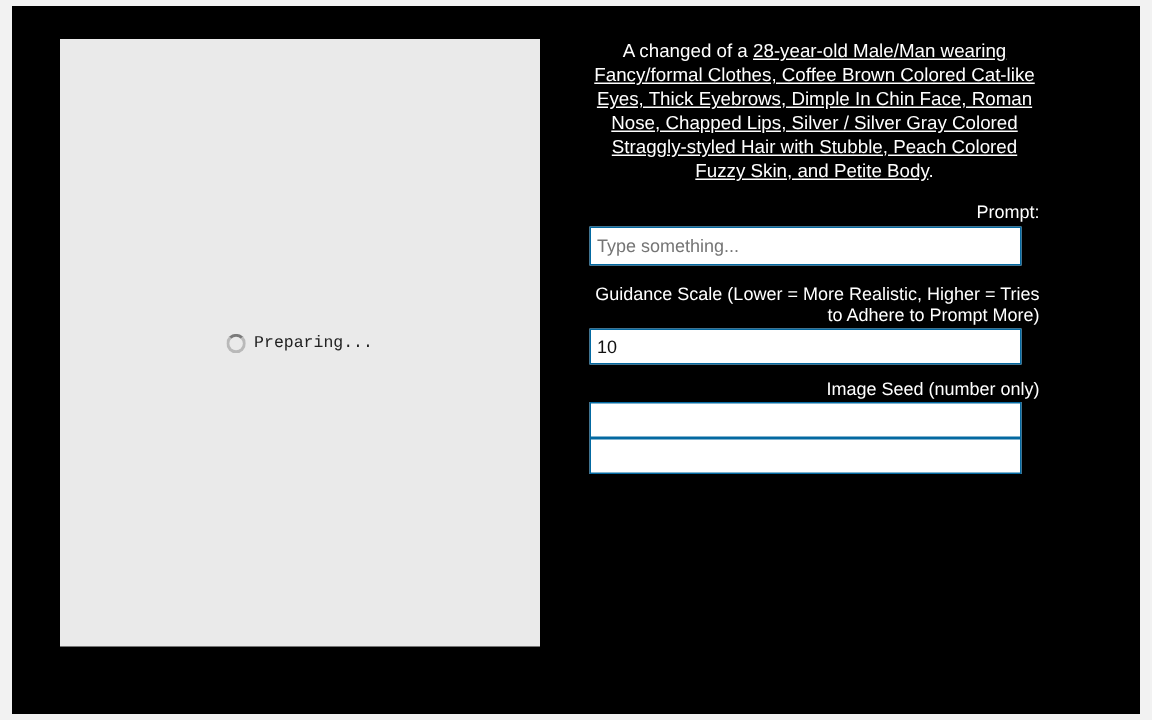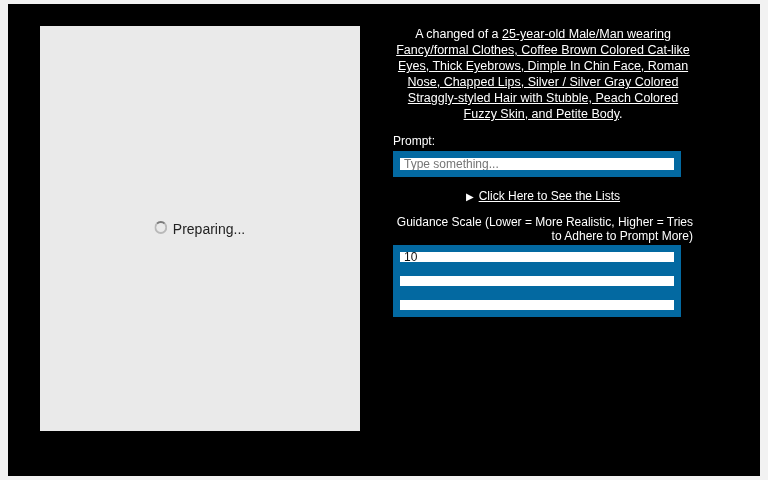--- a/index.html
+++ b/index.html
@@ -48,24 +48,25 @@
     background: #eaeaea;
     position: relative;
     margin-left: 8px;
   }
   .preparing {
     position: absolute;
     left: 50%;
     top: 50%;
     transform: translate(-50%, -50%);
     display: flex;
-    align-items: flex-start;
+    align-items: flex-end;
     gap: 6px;
     color: #222;
-    font-size: 14px;
+    font-size: 11px;
+    font-family: Liberation Mono, monospace;
   }
   .spinner {
     width: 13px;
     height: 13px;
     border-radius: 50%;
     border: 2px solid #b9b9b9;
     border-top-color: #7a7a7a;
     box-sizing: border-box;
   }
   .right-col {
@@ -76,29 +77,29 @@
   .desc {
     text-align: center;
     font-size: 12.5px;
     line-height: 16px;
     color: #ffffff;
   }
   .desc .u {
     text-decoration: underline;
   }
   .label-center {
-    text-align: left;
+    text-align: right;
     font-size: 12px;
     margin-top: 12px;
     margin-bottom: 3px;
   }
   .text-input {
     width: 288px;
     height: 24px;
-    border: 7px solid #0369a1;
+    border: 1px solid #0369a1;
     background: #ffffff;
     color: #111;
     font-family: "Liberation Sans", sans-serif;
     font-size: 12px;
     padding: 2px 4px;
     box-sizing: border-box;
     display: block;
   }
   .prompt-input {
     height: 26px;
@@ -151,34 +152,32 @@
         <div class="preparing">
           <span class="spinner"></span>
           <span>Preparing...</span>
         </div>
       </div>
     </div>
 
     <div class="right-col">
 
       <div class="desc">
-        <span>A changed of a </span><span class="u">25-year-old Male/Man wearing Fancy/formal Clothes, Coffee Brown Colored Cat-like Eyes, Thick Eyebrows, Dimple In Chin Face, Roman Nose, Chapped Lips, Silver / Silver Gray Colored Straggly-styled Hair with Stubble, Peach Colored Fuzzy Skin, and Petite Body</span><span>.</span>
+        <span>A changed of a </span><span class="u">28-year-old Male/Man wearing Fancy/formal Clothes, Coffee Brown Colored Cat-like Eyes, Thick Eyebrows, Dimple In Chin Face, Roman Nose, Chapped Lips, Silver / Silver Gray Colored Straggly-styled Hair with Stubble, Peach Colored Fuzzy Skin, and Petite Body</span><span>.</span>
       </div>
 
       <div class="label-center">Prompt:</div>
       <input class="text-input prompt-input" type="text" placeholder="Type something..." style="">
 
 
 
-      <div class="disclosure">
-        <span class="tri">▶</span><span class="link">Click Here to See the Lists</span>
-      </div>
 
       <div class="field-label">Guidance Scale (Lower = More Realistic, Higher = Tries to Adhere to Prompt More)</div>
       <input class="text-input" type="text" value="10" style="">
 
+      <div class="field-label tight">Image Seed (number only)</div>
       <input class="text-input" type="text" placeholder="" style="">
 
       <input class="text-input" type="text" placeholder="" style="">
 
     </div>
   </div>
 </div>
 
 </body></html>

